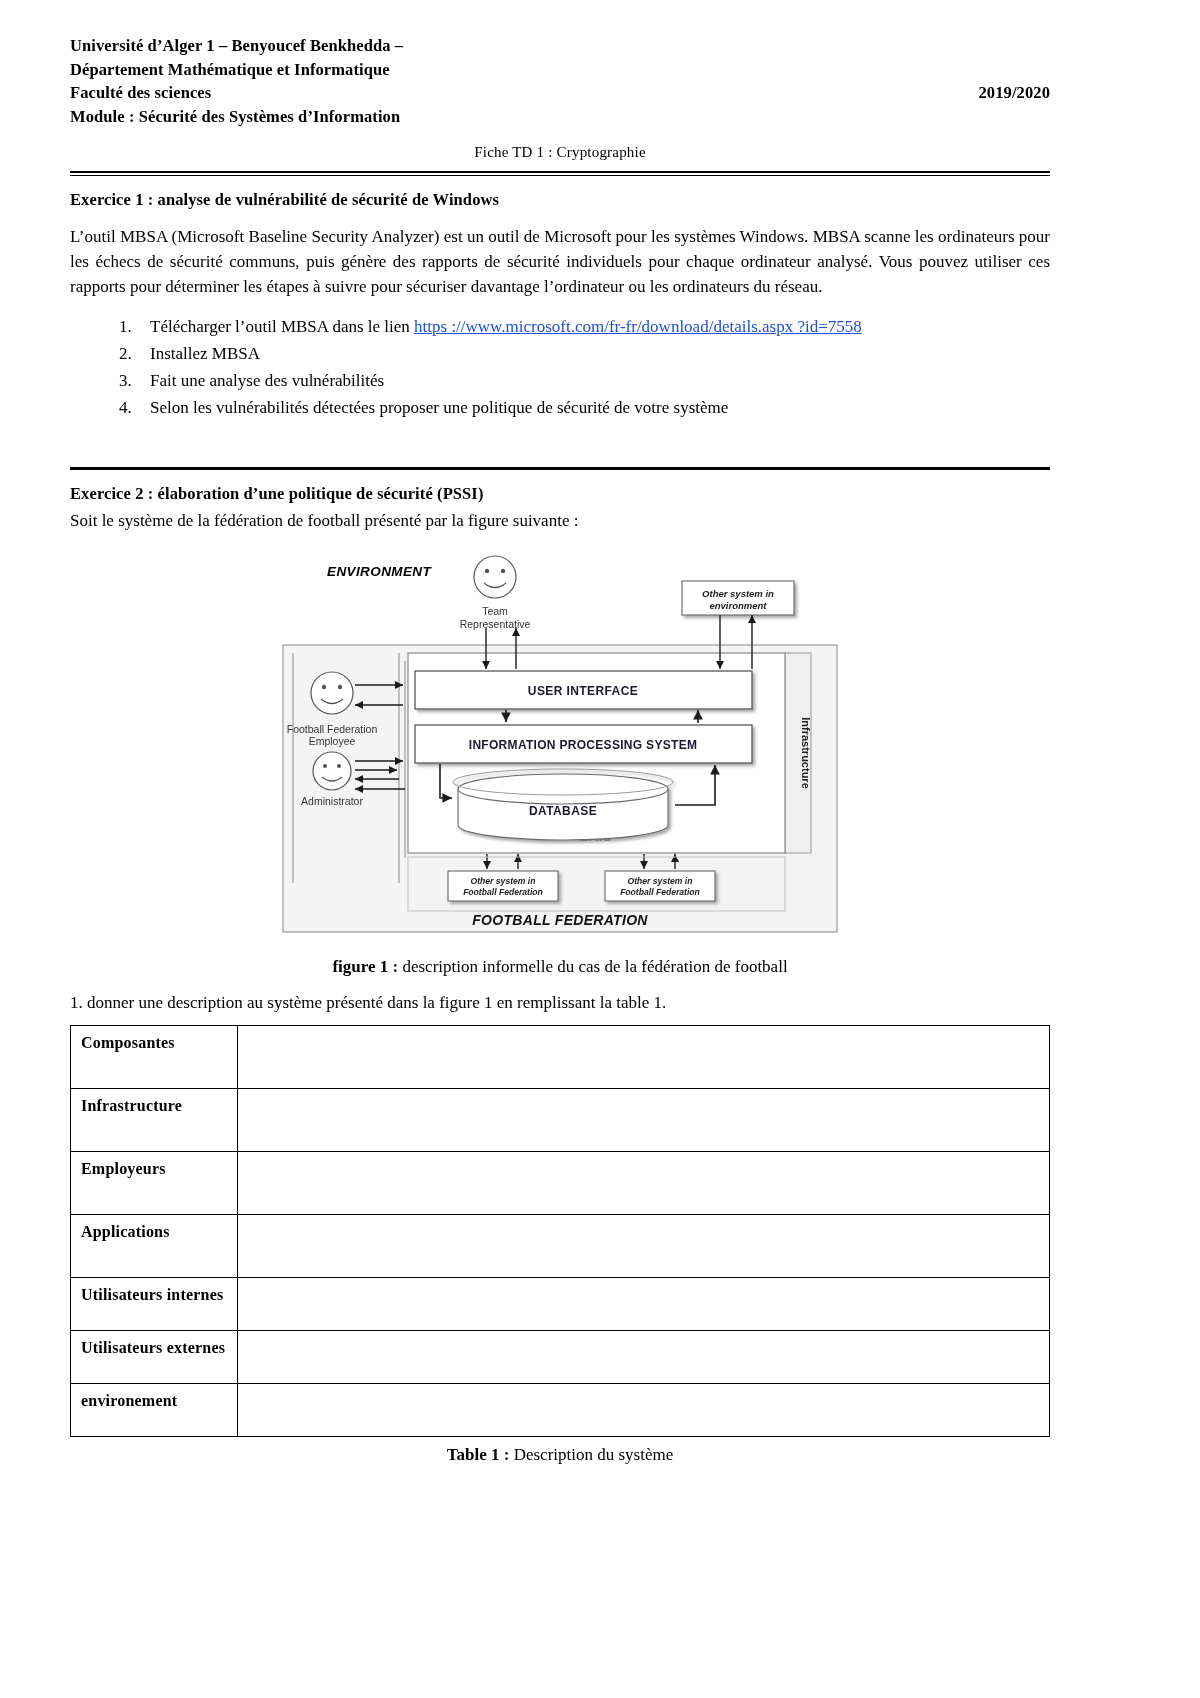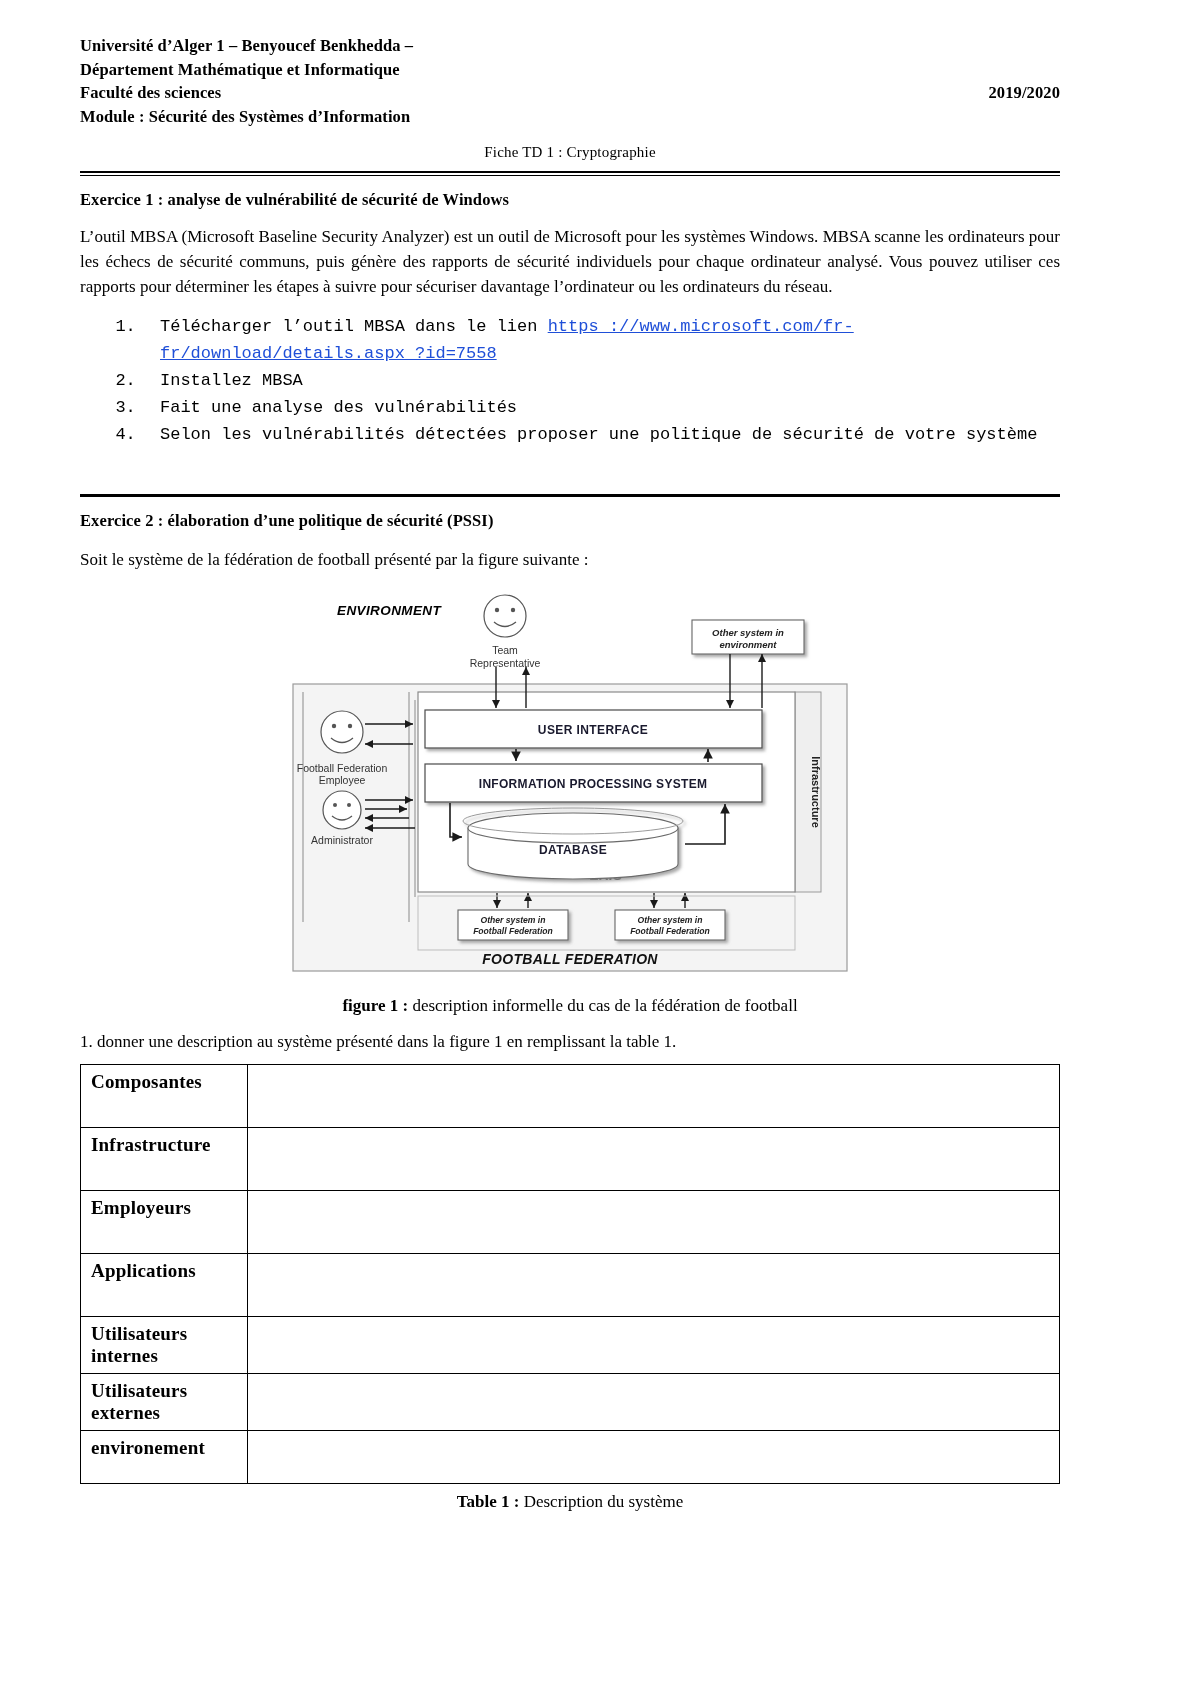--- a/index.html
+++ b/index.html
@@ -17,21 +17,21 @@
   }
   .page {
     position: relative;
     width: 1200px;
     height: 1698px;
     padding: 0;
     box-sizing: border-box;
   }
   .content {
     position: absolute;
-    left: 80px;
+    left: 70px;
     top: 34px;
     width: 980px;
   }
 
   
   .header {
     position: relative;
     font-weight: bold;
     font-size: 16.5px;
     line-height: 23.5px;
@@ -74,33 +74,32 @@
   
   p.body {
     font-size: 17px;
     line-height: 25px;
     text-align: justify;
     margin: 14px 0 0 0;
   }
   p.intro {
     font-size: 17px;
     line-height: 25px;
-    margin: 16px 0 0 0;
+    margin: 4px 0 0 0;
   }
 
   
   ol.steps {
     font-size: 17px;
     line-height: 27px;
     margin: 14px 0 0 0;
     padding-left: 66px;
   }
   ol.steps li {
     padding-left: 14px;
-    font-family: Liberation Mono, monospace;
   }
   a.link {
     color: #1F4FD8;
     text-decoration: underline;
   }
 
   
   .figure-wrap {
     margin-top: 20px;
     display: flex;
@@ -126,21 +125,21 @@
     table-layout: fixed;
   }
   table.desc td {
     border: 1.5px solid #000;
     vertical-align: top;
     padding: 6px 8px 6px 10px;
   }
   table.desc td.label {
     width: 148px;
     font-weight: bold;
-    font-size: 19px;
+    font-size: 16px;
     line-height: 22px;
     letter-spacing: .2px;
     margin-left: 20px;
   }
   table.desc td.val { }
   table.desc tr.tall td { height: 50px; }
   table.desc tr.short td { height: 40px; }
 
   .table-caption {
     text-align: center;

